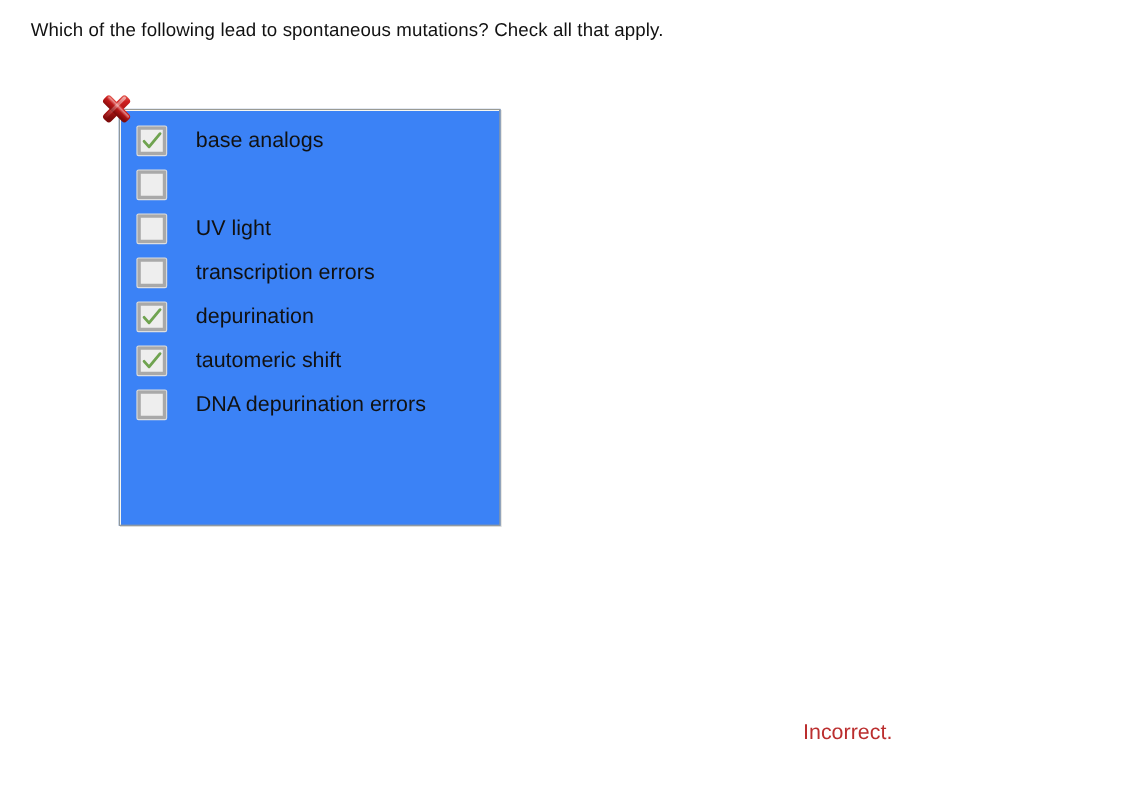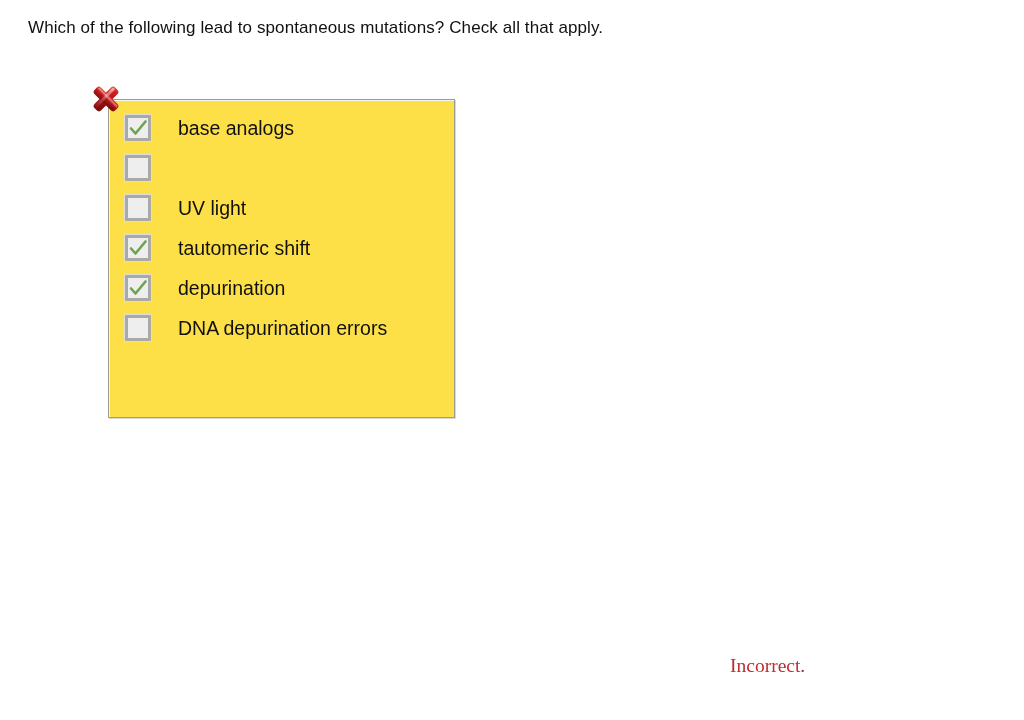--- a/index.html
+++ b/index.html
@@ -27,23 +27,23 @@
     white-space: nowrap;
     letter-spacing: 0.1px;
   }
 
   
   .answer-panel {
     position: absolute;
     left: 108px;
     top: 99px;
     width: 347px;
-    height: 319px;
-    box-sizing: border-box;
-    background: #fde047;
+    height: 379px;
+    box-sizing: border-box;
+    background: #3b82f6;
     border: 1px solid #9b9b93;
     box-shadow:
       inset 1px 1px 0 #f7f6ef,
       1px 1px 0 #d9d9d4;
   }
 
   .options-list {
     position: absolute;
     left: 0;
     top: 0;
@@ -105,21 +105,20 @@
 
   
   .feedback-text {
     position: absolute;
     left: 730px;
     top: 654px;
     font-size: 19.5px;
     line-height: 24px;
     color: #bb2e2e;
     white-space: nowrap;
-    font-family: Liberation Serif, serif;
   }
 </style>
 </head>
 <body>
 
 <div class="question-prompt">Which of the following lead to spontaneous mutations? Check all that apply.</div>
 
 <div class="answer-panel">
   <div class="options-list">
 
@@ -142,41 +141,47 @@
 
     <div class="option-row">
       <span class="checkbox">
         
       </span>
       <span class="option-label">UV light</span>
     </div>
 
 
 
+    <div class="option-row">
+      <span class="checkbox">
+        
+      </span>
+      <span class="option-label">transcription errors</span>
+    </div>
 
     <div class="option-row">
       <span class="checkbox checked">
         <span class="tick">
           <svg viewBox="0 0 20 20" width="20" height="20" aria-hidden="true">
             <path d="M3 10.5 L7.5 15.5 L17.5 3.5" fill="none" stroke="#6fa350" stroke-width="2.6" stroke-linecap="round" stroke-linejoin="round"></path>
           </svg>
         </span>
       </span>
-      <span class="option-label">tautomeric shift</span>
+      <span class="option-label">depurination</span>
     </div>
 
     <div class="option-row">
       <span class="checkbox checked">
         <span class="tick">
           <svg viewBox="0 0 20 20" width="20" height="20" aria-hidden="true">
             <path d="M3 10.5 L7.5 15.5 L17.5 3.5" fill="none" stroke="#6fa350" stroke-width="2.6" stroke-linecap="round" stroke-linejoin="round"></path>
           </svg>
         </span>
       </span>
-      <span class="option-label">depurination</span>
+      <span class="option-label">tautomeric shift</span>
     </div>
 
     <div class="option-row">
       <span class="checkbox">
         
       </span>
       <span class="option-label">DNA depurination errors</span>
     </div>
 
   </div>

